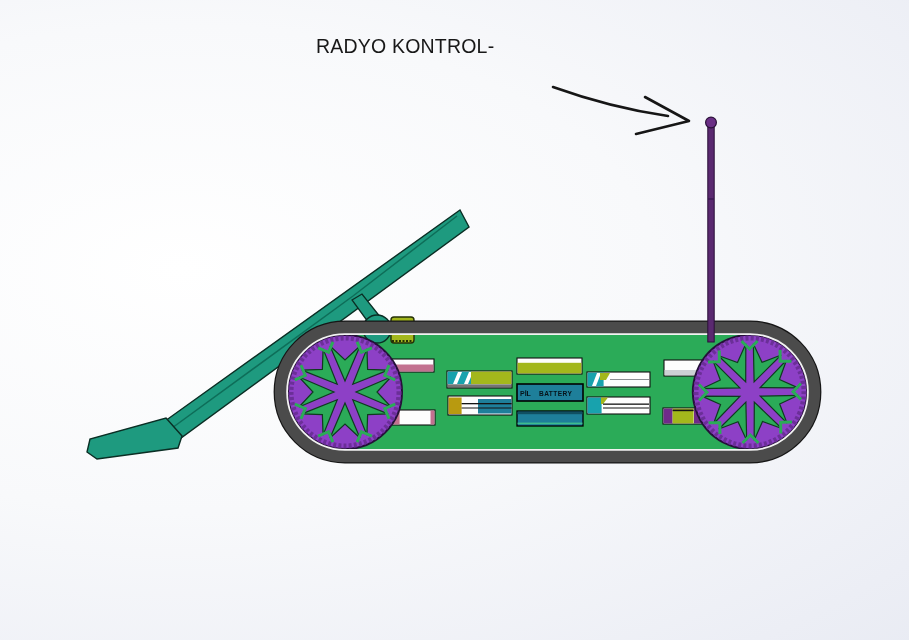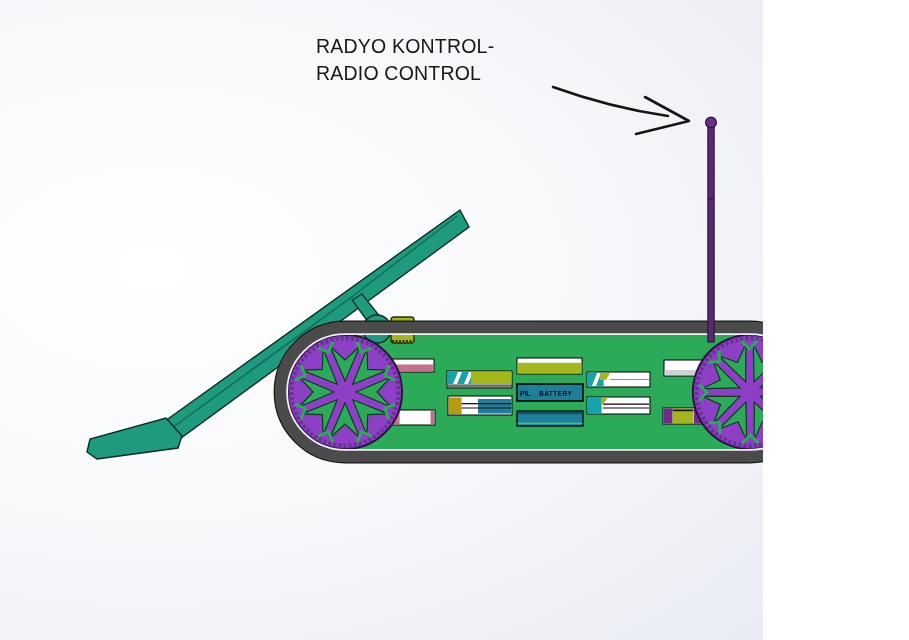--- a/index.html
+++ b/index.html
@@ -1,19 +1,19 @@
 <!DOCTYPE html>
 <html><head>
 <meta charset="utf-8">
 <style>
   html,body{margin:0;padding:0;}
   body{font-family:"Liberation Sans", sans-serif;}
   .stage{
     position:relative;
-    width:763px;height:640px;
+    width:909px;height:640px;
     overflow:hidden;
     background:
       radial-gradient(130% 95% at 20% 42%, #ffffff 0%, #f8f9fb 40%, #eceef5 78%, #e5e8f1 100%);
   }
   .stage svg{position:absolute;left:0;top:0;}
   .note{
     position:absolute;left:316px;top:33px;
     font-size:19.5px;line-height:27px;
     color:#181818;letter-spacing:0.2px;
     white-space:nowrap;
@@ -163,16 +163,15 @@
     </g>
 
     <g fill="none" stroke-linecap="round" stroke-linejoin="round">
       <path d="M553,87 C592,101 626,110 668,116" stroke-width="2.6" stroke="#161616"></path>
       <path d="M645,97 L689,121 L636,134" stroke-width="2.6" stroke="#161616"></path>
     </g>
   </svg>
 
   <div class="note">
     <div>RADYO KONTROL-</div>
-    <div>RADIO CONTROL</div>
   </div>
 
 </div>
 
 </body></html>

